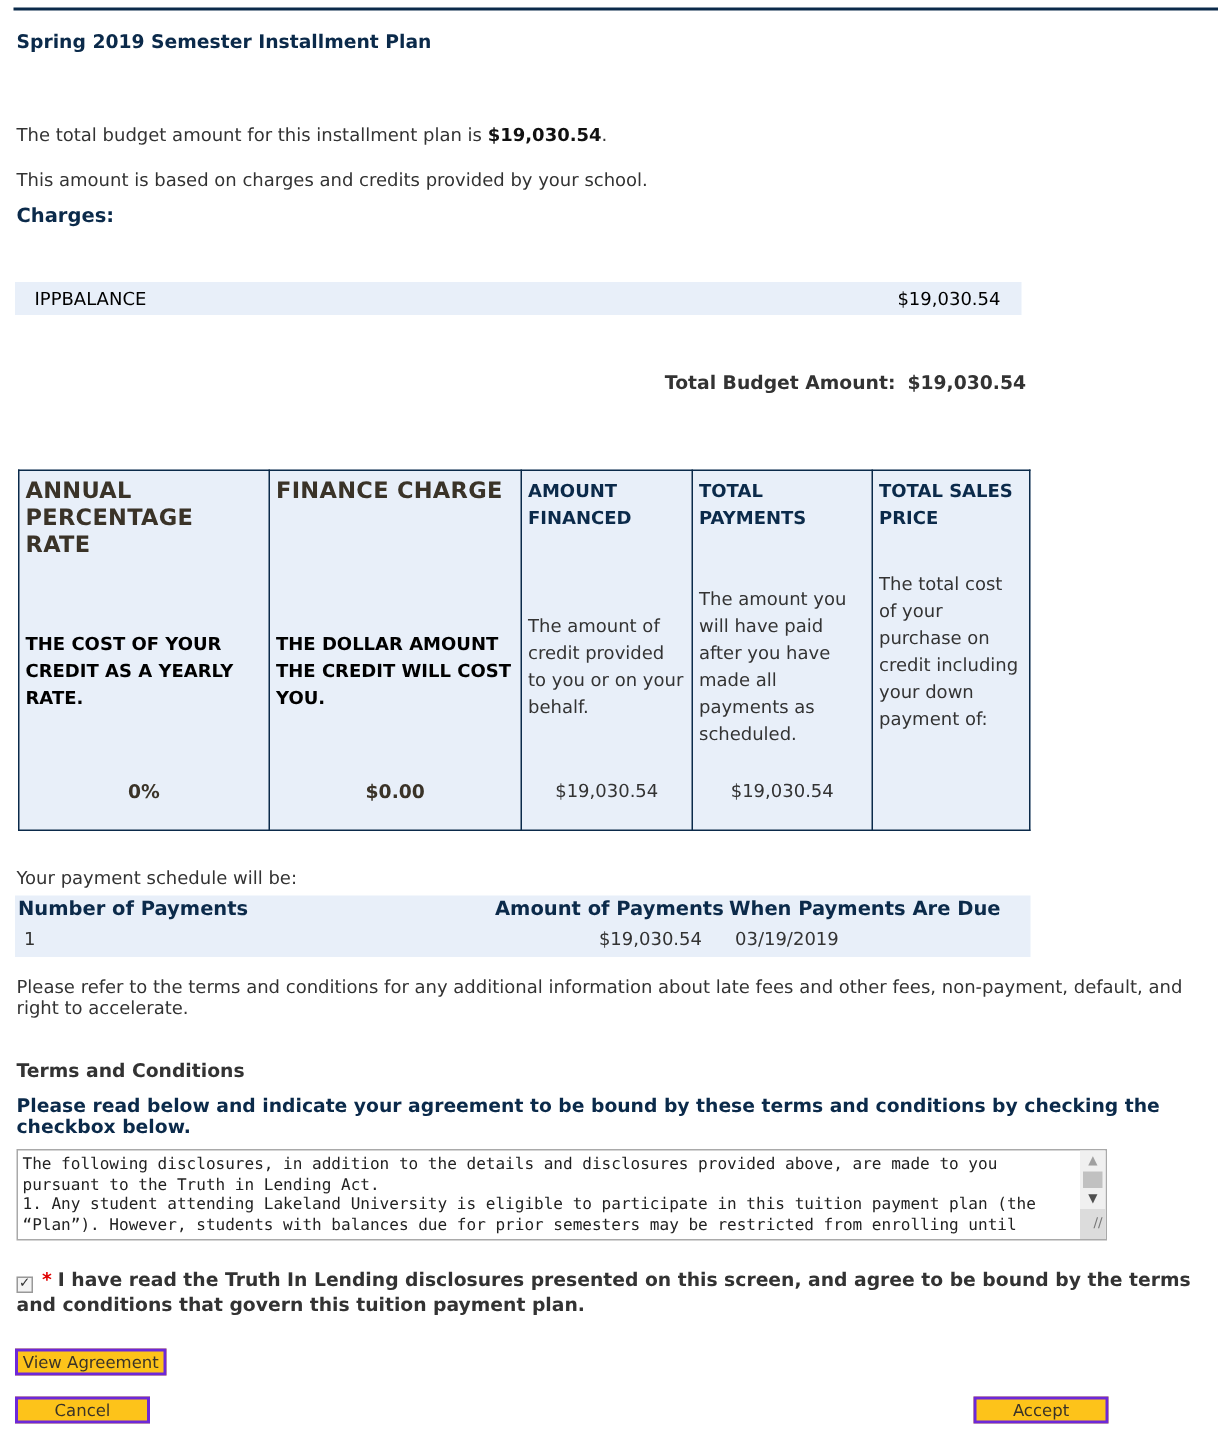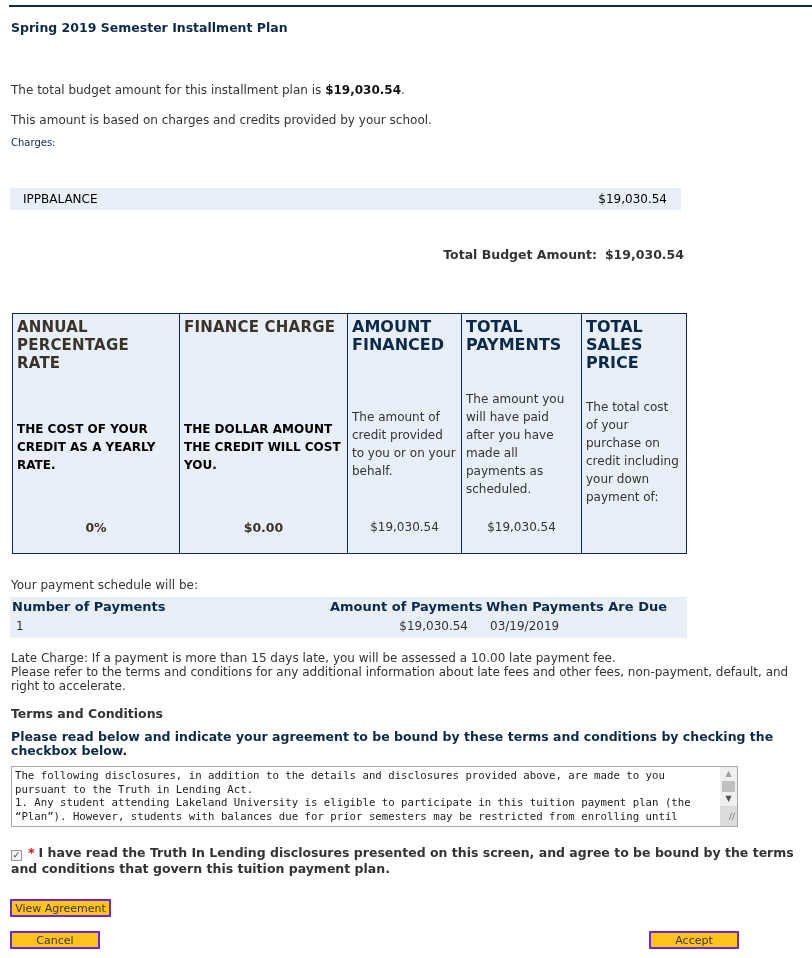--- a/index.html
+++ b/index.html
@@ -6,39 +6,39 @@
   html, body { margin: 0; padding: 0; background: #ffffff; }
   body {
     width: 812px; height: 958px; position: relative; overflow: hidden;
     font-family: "DejaVu Sans", sans-serif; font-size: 12px; color: #333333;
   }
   .topline { position: absolute; left: 9px; top: 5px; width: 803px; height: 2px; background: #0b2a4a; }
   .title { position: absolute; left: 11px; top: 20px; font-weight: bold; font-size: 12.5px; color: #0b2a4a; }
   .p1 { position: absolute; left: 11px; top: 83px; font-size: 12px; }
   .p1 b { color: #111; }
   .p2 { position: absolute; left: 11px; top: 113px; font-size: 12px; }
-  .charges-h { position: absolute; left: 11px; top: 137px; font-weight: normal; font-size: 10px; color: #0b2a4a; }
+  .charges-h { position: absolute; left: 11px; top: 137px; font-weight: bold; font-size: 13px; color: #0b2a4a; }
   .charge-row {
     position: absolute; left: 10px; top: 188px; width: 671px; height: 22px;
     background: #e8eff9; display: flex; justify-content: space-between; align-items: center;
     padding: 0 14px 0 13px; font-size: 12px; color: #000000;
   }
   .total-budget { position: absolute; right: 128px; top: 247px; font-weight: bold; font-size: 12.5px; color: #333; }
   .total-budget .lbl { margin-right: 8px; }
 
   table.tila {
     position: absolute; left: 12px; top: 313px; width: 675px; height: 241px;
     border-collapse: collapse; background: #e8eff9;
   }
   table.tila td {
     border: 1px solid #0b2a4a; vertical-align: top; padding: 4px 4px 0 4px; position: relative; margin-top: 48px;
   }
   .cell-inner { display: flex; flex-direction: column; height: 232px; }
   .big-h { font-family: "DejaVu Sans", sans-serif; font-weight: bold; font-size: 15px; color: #3a3328; line-height: 18px; letter-spacing: 0.2px; }
-  .small-h { font-weight: bold; font-size: 16px; color: #0b2a4a; line-height: 18px; }
+  .small-h { font-weight: bold; font-size: 12px; color: #0b2a4a; line-height: 18px; }
   .desc-caps { font-weight: bold; font-size: 12px; color: #000000; line-height: 18px; }
   .desc { font-size: 12px; color: #333; line-height: 18px; }
   .spacer { flex: 1; }
   .val-bold { font-weight: bold; font-size: 12.5px; color: #3a3328; text-align: center; height: 30px; }
   .val { font-size: 12px; color: #333; text-align: center; height: 30px; }
 
   .sched-lbl { position: absolute; left: 11px; top: 578px; font-size: 12px; }
   .sched {
     position: absolute; left: 10px; top: 597px; width: 677px; height: 41px; background: #e8eff9;
   }
@@ -151,21 +151,20 @@
 <div class="sched">
   <span class="h" style="left:2px">Number of Payments</span>
   <span class="h" style="left:320px">Amount of Payments</span>
   <span class="h" style="left:476px">When Payments Are Due</span>
   <span class="r" style="left:6px">1</span>
   <span class="r" style="right:219px">$19,030.54</span>
   <span class="r" style="left:480px">03/19/2019</span>
 </div>
 
 <div class="late">
-  <div>Late Charge: If a payment is more than 15 days late, you will be assessed a 10.00 late payment fee.</div>
   <div>Please refer to the terms and conditions for any additional information about late fees and other fees, non-payment, default, and right to accelerate.</div>
 </div>
 
 <div class="terms-h">Terms and Conditions</div>
 <div class="please">Please read below and indicate your agreement to be bound by these terms and conditions by checking the checkbox below.</div>
 
 <div class="ta-wrap">
   <div class="ta">The following disclosures, in addition to the details and disclosures provided above, are made to you pursuant to the Truth in Lending Act.
 1. Any student attending Lakeland University is eligible to participate in this tuition payment plan (the “Plan”). However, students with balances due for prior semesters may be restricted from enrolling until</div>
   <div class="sb">

